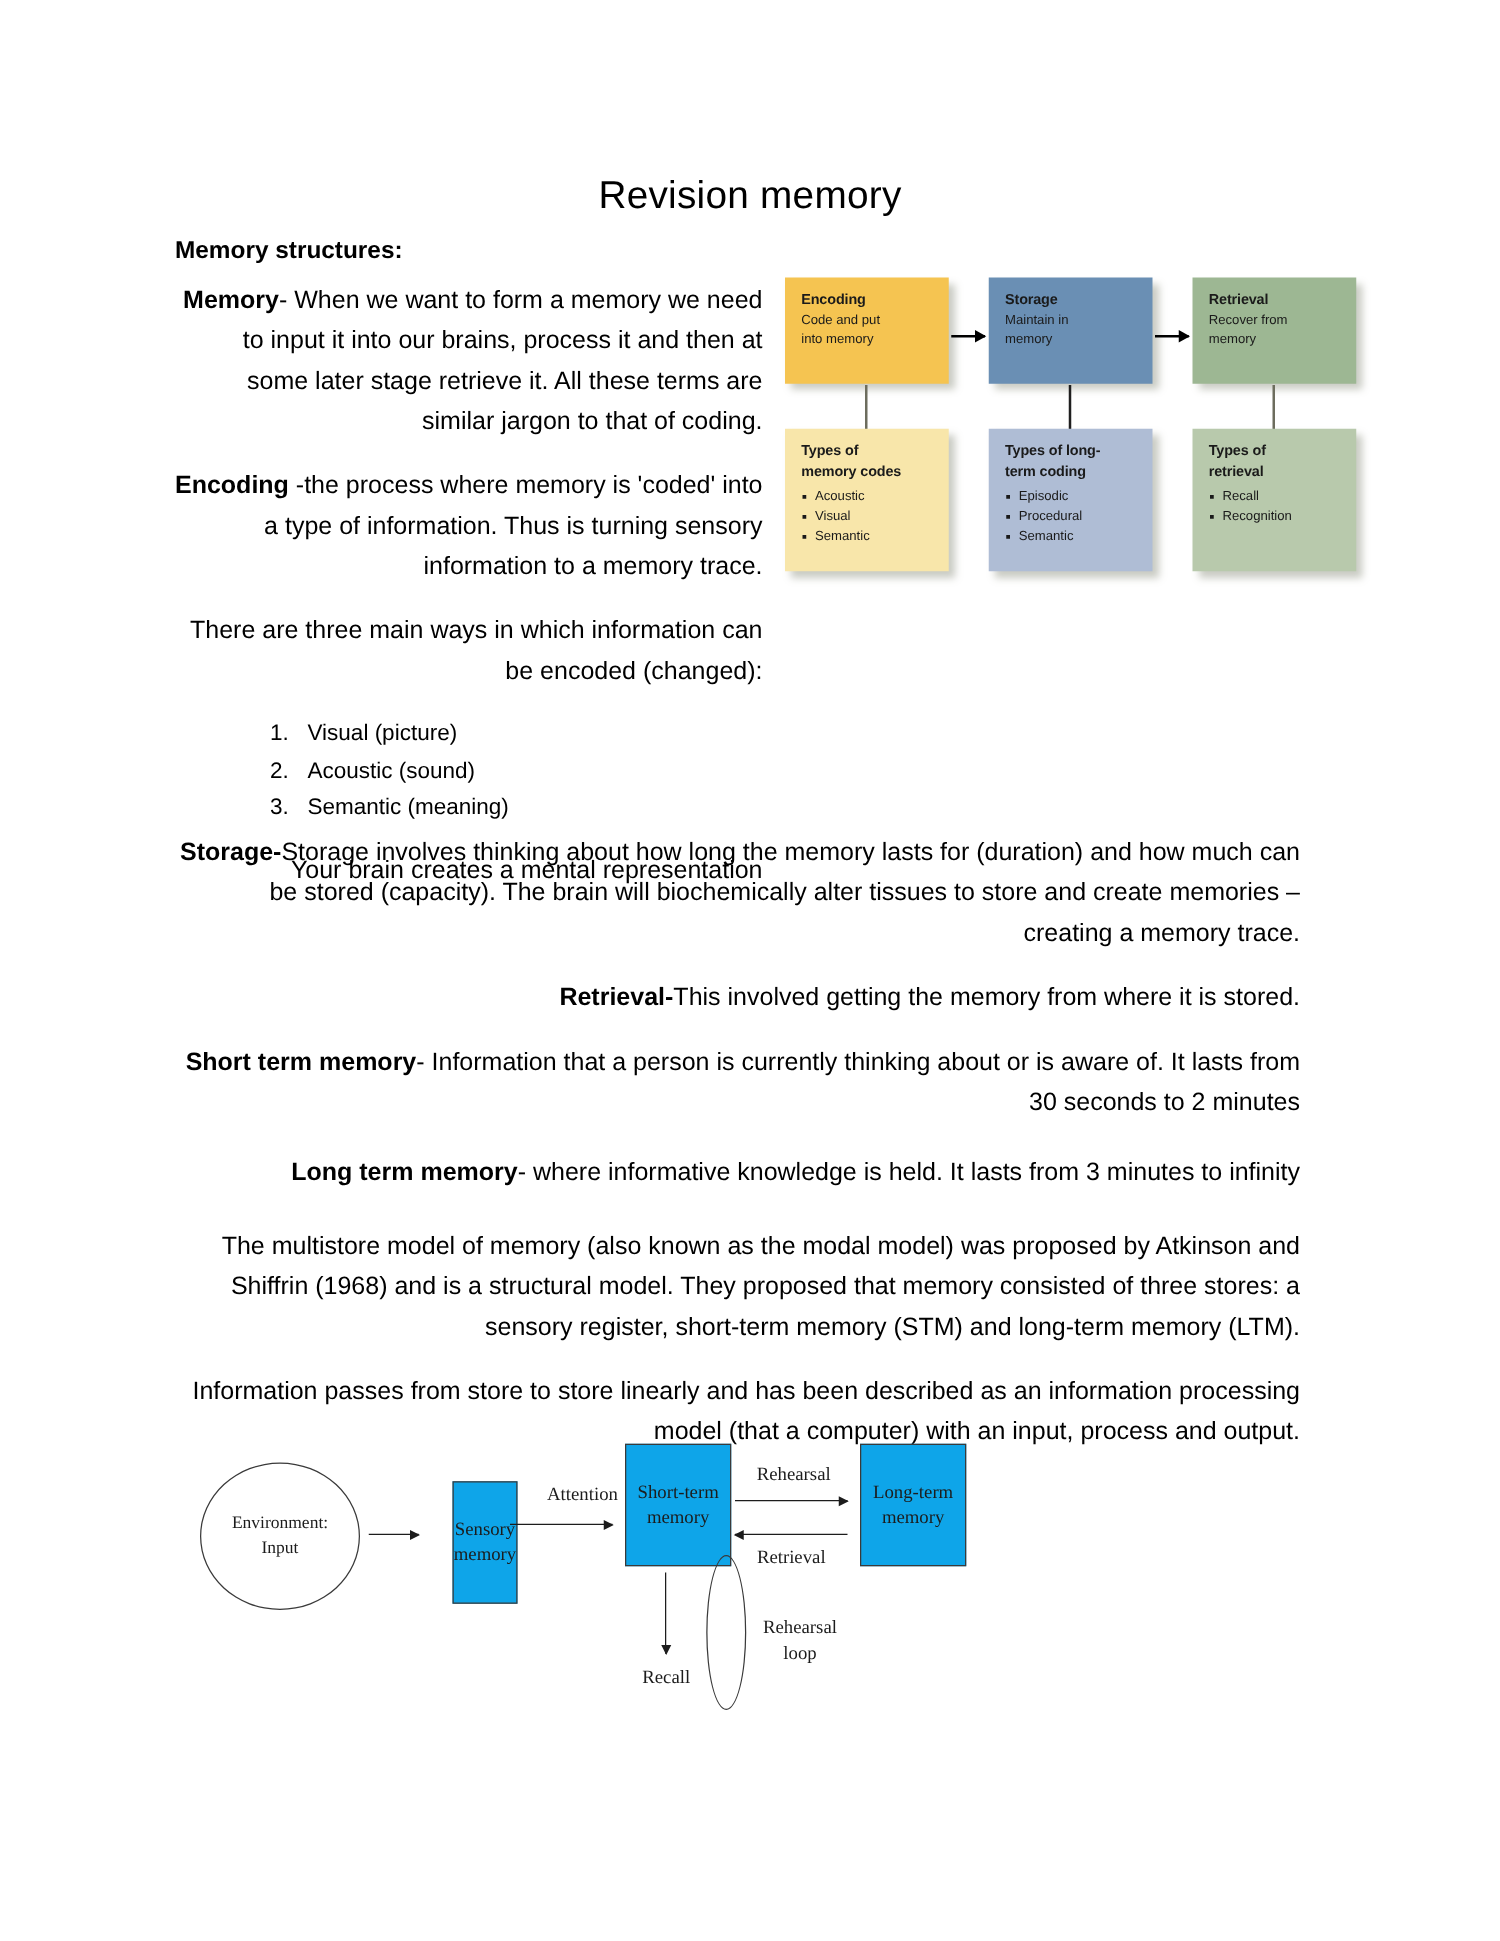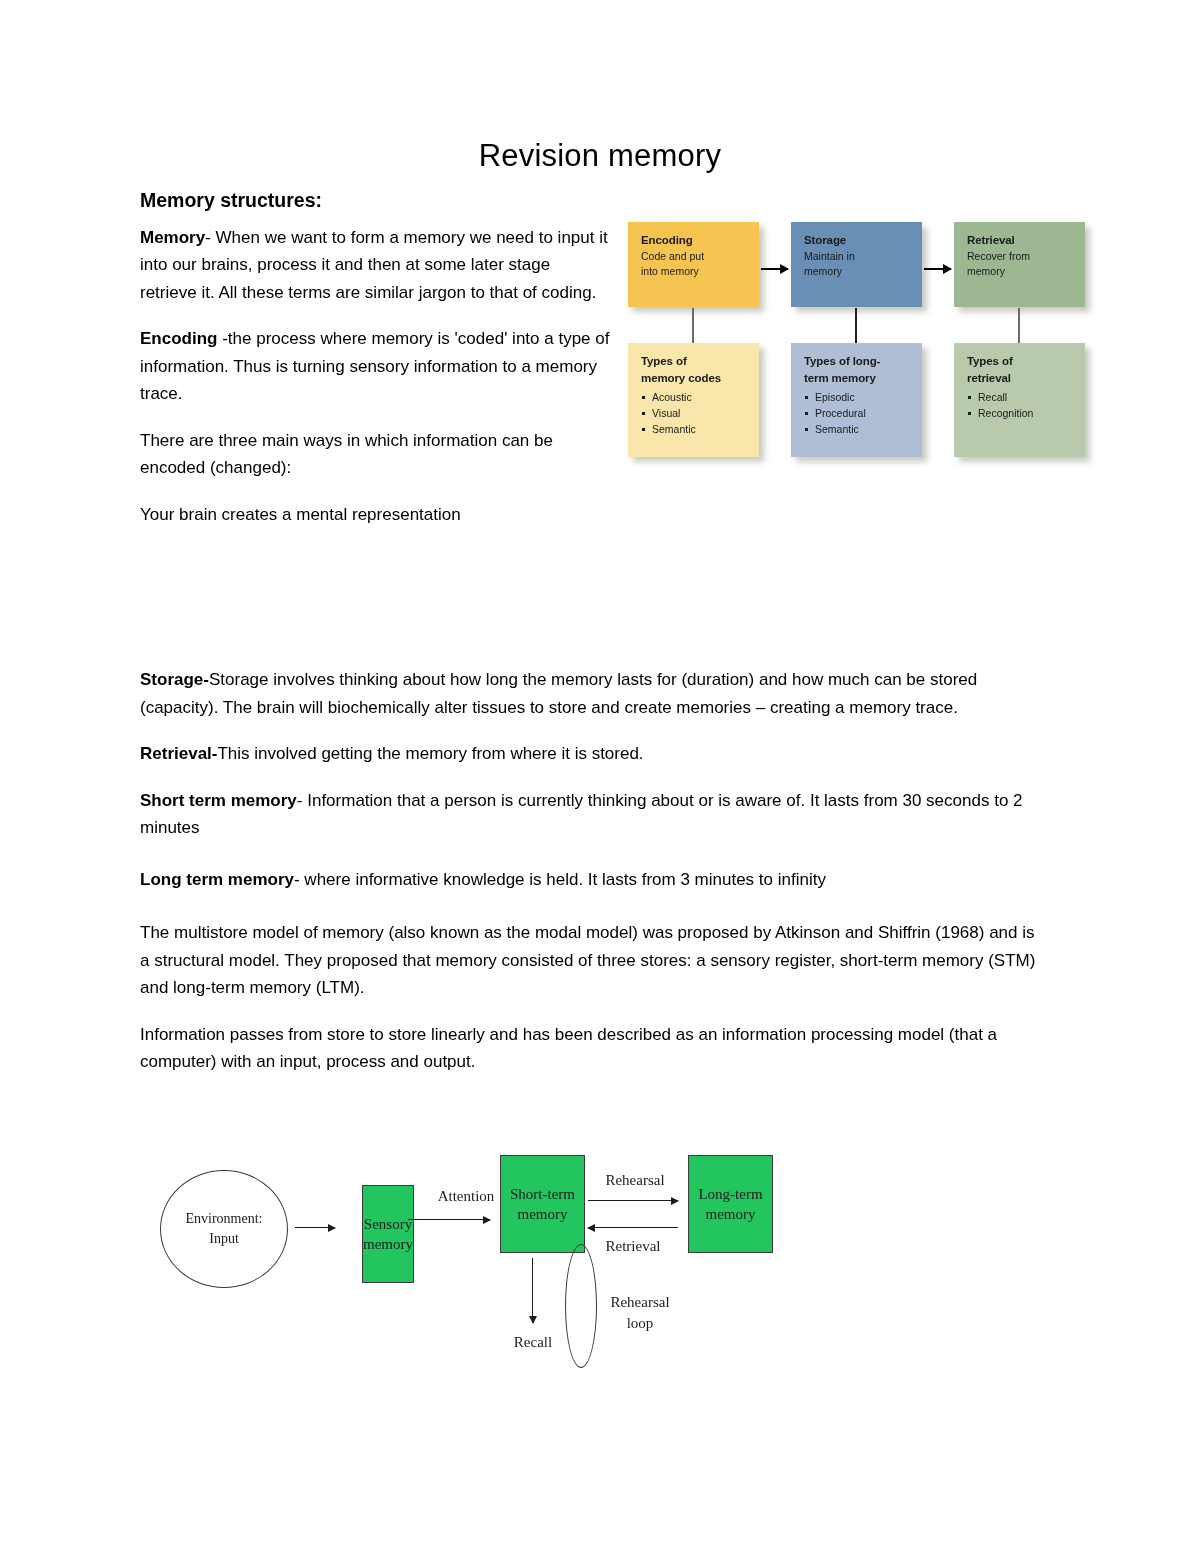--- a/index.html
+++ b/index.html
@@ -46,24 +46,25 @@
     left: 140px;
     width: 900px;
   }
   h2.section {
     font-size: 19.5px;
     font-weight: bold;
     margin: 0 0 10px 0;
     line-height: 1.32;
   }
   p.para {
-    font-size: 17px;
+    font-size: 20px;
     line-height: 1.62;
     margin: 0 0 19px 0;
     font-weight: 400;
+    text-align: right;
   }
   p.para:last-child { margin-bottom: 0; }
   .b { font-weight: bold; }
   ol.numlist {
     margin: 4px 0 19px 0;
     padding-left: 96px;
     font-size: 18px;
     line-height: 1.64;
   }
   ol.numlist li { padding-left: 10px; }
@@ -136,21 +137,21 @@
     top: 1148px;
     width: 900px;
     height: 230px;
     font-family: "Liberation Serif", serif;
     color: #1c1c1c;
   }
   .msm-rect {
     position: absolute;
     box-sizing: border-box;
     border: 1.3px solid #3a3a3a;
-    background: #22c55e;
+    background: #0ea5e9;
     display: flex;
     flex-direction: column;
     align-items: center;
     justify-content: center;
     font-size: 15px;
     line-height: 1.36;
     text-align: center;
   }
   .msm-ellipse {
     position: absolute;
@@ -228,20 +229,25 @@
 
   <div class="col-left">
     <h2 class="section">Memory structures:</h2>
 
     <p class="para"><span class="b">Memory</span><span>- When we want to form a memory we need to input it into our brains, process it and then at some later stage retrieve it. All these terms are similar jargon to that of coding.</span></p>
 
     <p class="para"><span class="b">Encoding</span><span> -the process where memory is 'coded' into a type of information. Thus is turning sensory information to a memory trace.</span></p>
 
     <p class="para">There are three main ways in which information can be encoded (changed):</p>
 
+    <ol class="numlist">
+      <li>Visual (picture)</li>
+      <li>Acoustic (sound)</li>
+      <li>Semantic (meaning)</li>
+    </ol>
 
     <p class="para">Your brain creates a mental representation</p>
   </div>
 
   <div class="fig-process">
 
     <div class="mbox" style="left:0px; top:0px; width:131px; height:85px; background:#F5C451;">
       <span class="mtitle">Encoding</span>
       <span class="msub">Code and put</span>
       <span class="msub">into memory</span>
@@ -271,21 +277,21 @@
       <span class="mtitle">memory codes</span>
       <ul>
         <li>Acoustic</li>
         <li>Visual</li>
         <li>Semantic</li>
       </ul>
     </div>
 
     <div class="mbox" style="left:163px; top:121px; width:131px; height:114px; background:#AFBDD5;">
       <span class="mtitle">Types of long-</span>
-      <span class="mtitle">term memory</span>
+      <span class="mtitle">term coding</span>
       <ul>
         <li>Episodic</li>
         <li>Procedural</li>
         <li>Semantic</li>
       </ul>
     </div>
 
     <div class="mbox" style="left:326px; top:121px; width:131px; height:114px; background:#B8C9AC;">
       <span class="mtitle">Types of</span>
       <span class="mtitle">retrieval</span>

